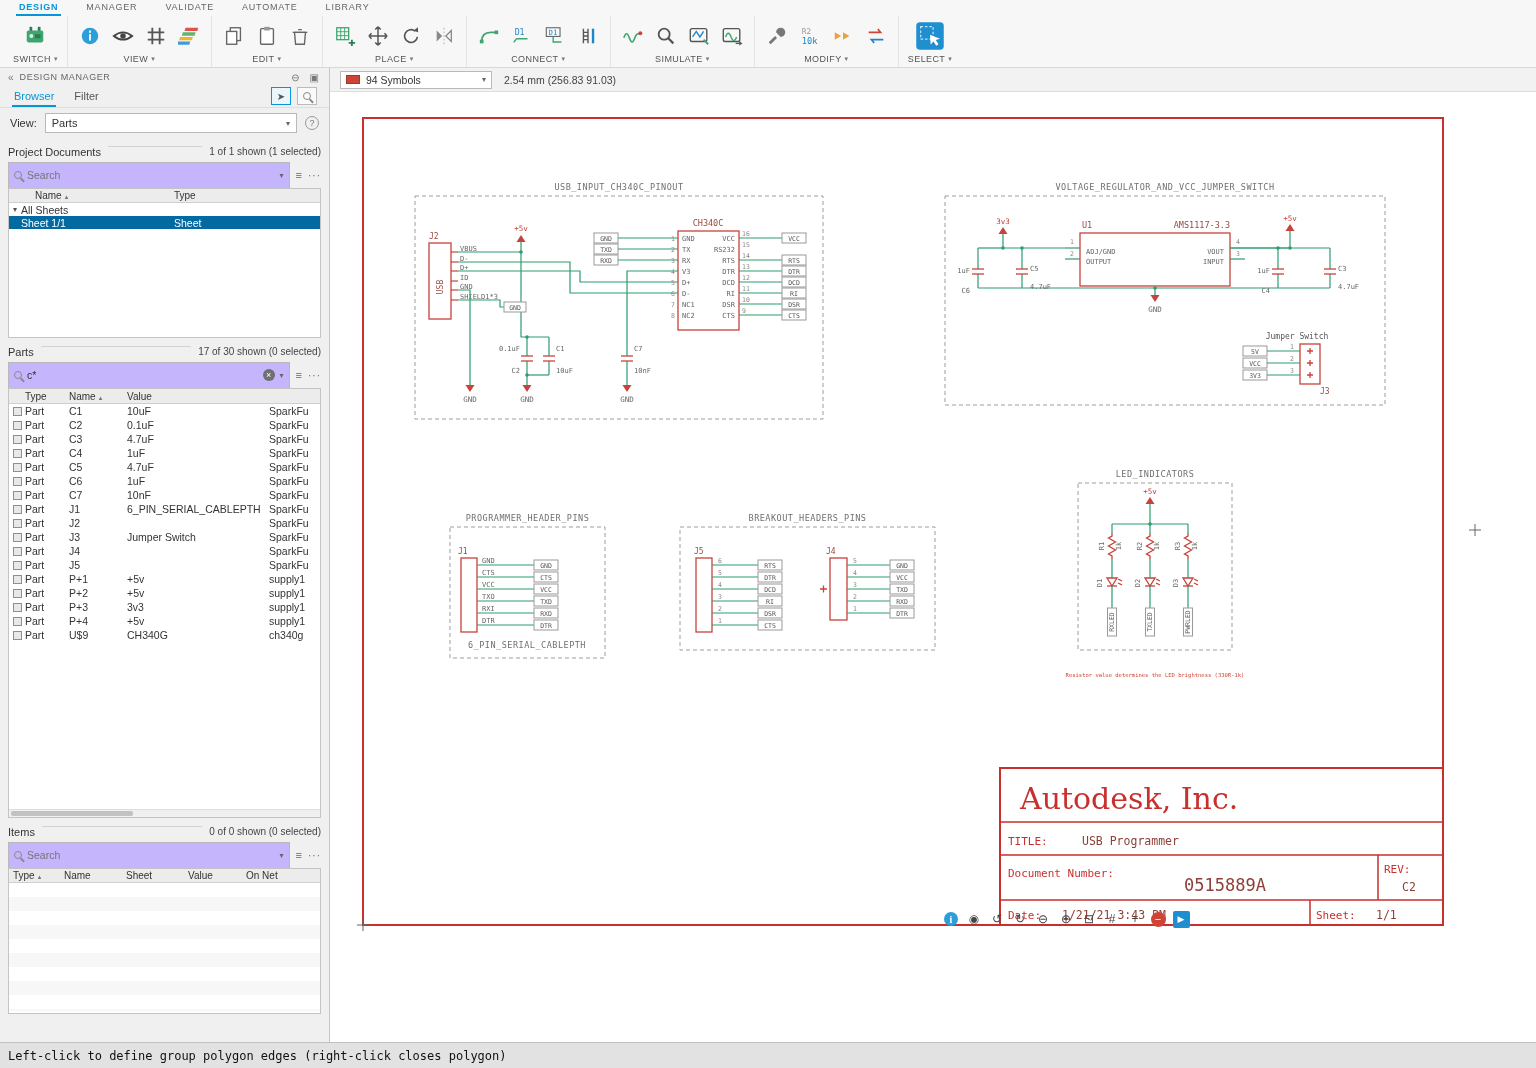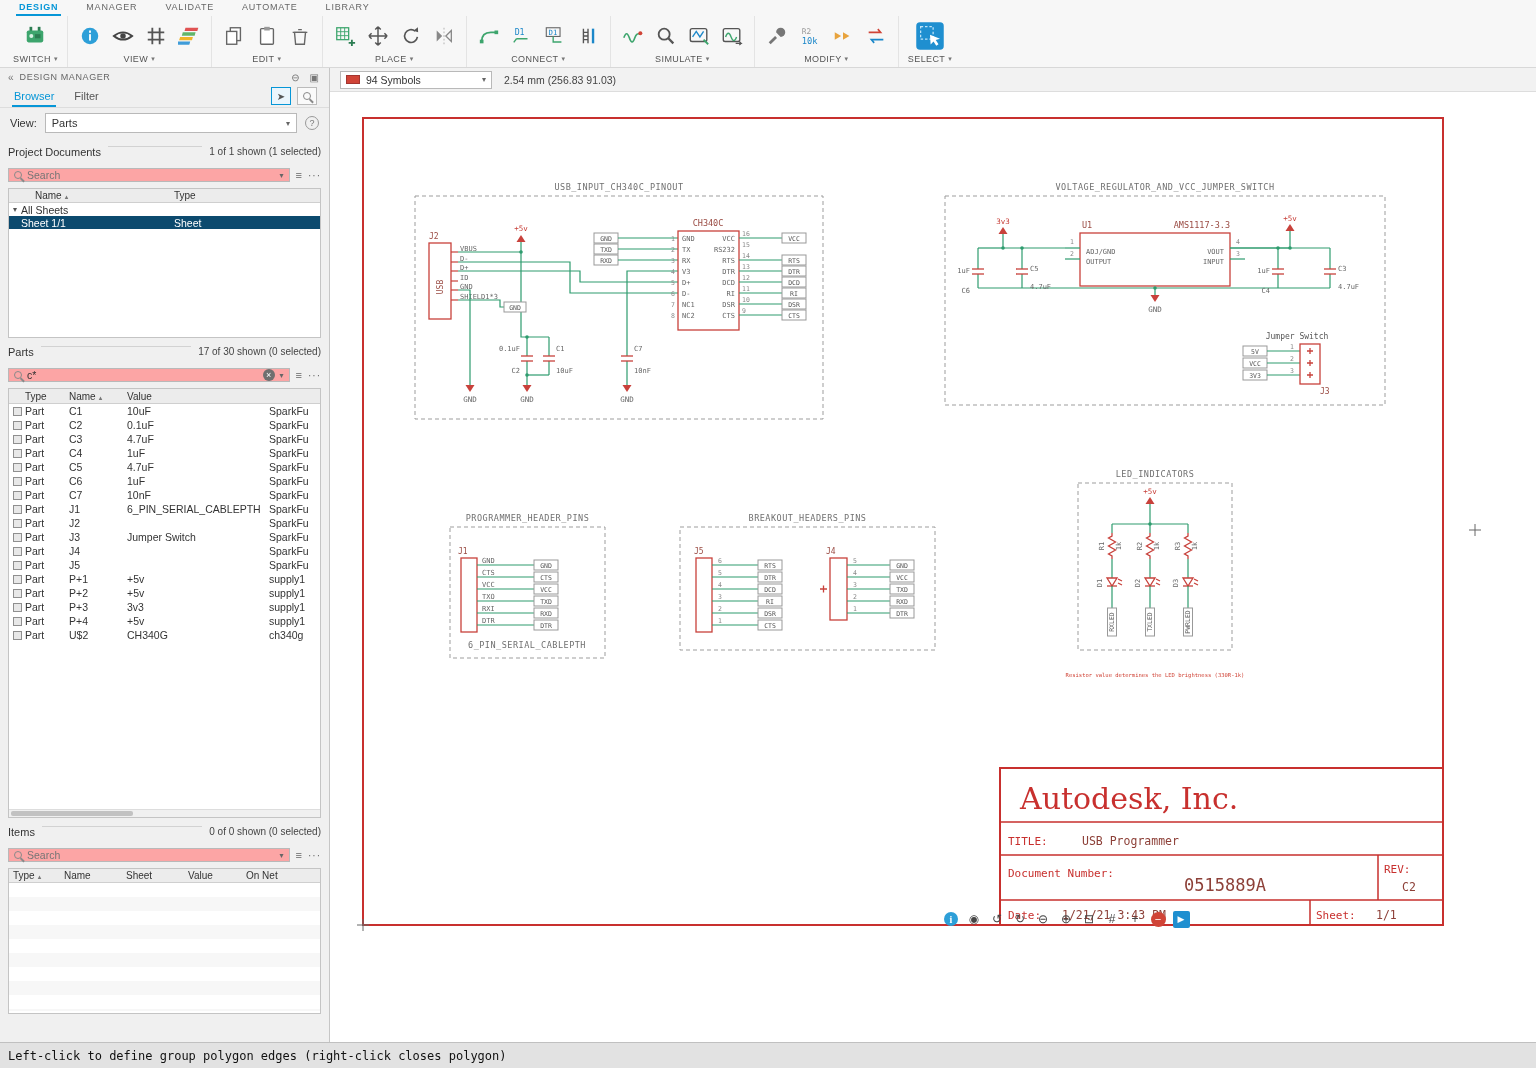--- a/index.html
+++ b/index.html
@@ -43,36 +43,36 @@
 .view-row{height:30px;display:flex;align-items:center;gap:8px;padding:0 10px}
 .view-row label{font-size:11px;color:#333}
 .select{flex:1;height:20px;background:#fff;border:1px solid #b9b9b9;display:flex;align-items:center;padding:0 6px;cursor:pointer}
 .select span:first-child{flex:1}
 .help-circle{width:14px;height:14px;border:1px solid #999;border-radius:50%;font-size:9px;color:#777;display:flex;align-items:center;justify-content:center;cursor:pointer}
 .sec-hdr{height:16px;display:flex;align-items:flex-start;padding:0 8px;margin-top:8px}
 .sec-title{font-size:11px;color:#333}
 .sec-line{flex:1;border-top:1px solid #d2d2d2;margin:0 7px}
 .sec-count{font-size:10px;color:#444}
 .search-row{height:22px;display:flex;align-items:center;gap:6px;padding:0 8px;margin:2px 0}
-.search-box{flex:1;height:14px;background:#fca5a5;border:1px solid #b9b9b9;display:flex;align-items:center;gap:5px;padding:0 5px}
+.search-box{flex:1;height:27px;background:#c4b5fd;border:1px solid #b9b9b9;display:flex;align-items:center;gap:5px;padding:0 5px}
 .search-box input{flex:1;border:none;outline:none;font-size:10.5px;background:transparent;color:#333;min-width:0}
 .mag{width:8px;height:8px;border:1.5px solid #8a8a8a;border-radius:50%;position:relative;display:inline-block;flex:none}
 .mag::after{content:"";position:absolute;width:5px;height:1.5px;background:#8a8a8a;transform:rotate(45deg);right:-4px;bottom:-2px}
 .clearb{width:12px;height:12px;border-radius:50%;background:#6f6f6f;color:#fff;font-size:9px;line-height:12px;text-align:center;cursor:pointer;flex:none}
 .listico{font-size:11px;color:#666;cursor:pointer}
 .moreico{font-size:10px;color:#666;cursor:pointer;letter-spacing:1px}
 .tbl{background:#fff;border:1px solid #c4c4c4;margin:0 8px;position:relative;overflow:hidden}
 .tbl-head{display:flex;background:#ececec;border-bottom:1px solid #cfcfcf;height:14px;align-items:center;font-size:10px;color:#333}
 .sort{font-size:7px;color:#777;margin-left:3px}
 .pd-tbl{height:150px}
 .pd-name{width:165px;padding-left:26px}
 .pd-type{flex:1}
 .tr{display:flex;align-items:center;height:13px;font-size:10.5px;color:#333;cursor:pointer}
 .tr .twisty{width:12px;text-align:center;font-size:8px;color:#555}
-.tr.selected{background:#0c4a6e;color:#fff}
+.tr.selected{background:#0369a1;color:#fff}
 .tr.selected .twisty{color:#fff}
 .parts-tbl{height:430px}
 .prow{display:flex;align-items:center;height:14px;font-size:10.5px;color:#333;cursor:pointer;white-space:nowrap;overflow:hidden}
 .phead{height:15px;background:#ececec;border-bottom:1px solid #cfcfcf;font-size:10px;cursor:default}
 .hic,.part-ic{width:16px;flex:none;display:flex;align-items:center;justify-content:center}
 .part-ic::before{content:"";width:7px;height:7px;border:1px solid #8f8f8f;background:#e8e8e8;display:block}
 .pc0{width:44px;flex:none}
 .pc1{width:58px;flex:none}
 .pc2{width:142px;flex:none;overflow:hidden}
 .pc3{flex:1;overflow:hidden;color:#333}
@@ -561,21 +561,21 @@
         <div class="prow">
           <span class="part-ic"></span>
           <span class="pc pc0">Part</span>
           <span class="pc pc1">P+4</span>
           <span class="pc pc2">+5v</span>
           <span class="pc pc3">supply1</span>
         </div>
         <div class="prow">
           <span class="part-ic"></span>
           <span class="pc pc0">Part</span>
-          <span class="pc pc1">U$2</span>
+          <span class="pc pc1">U$9</span>
           <span class="pc pc2">CH340G</span>
           <span class="pc pc3">ch340g</span>
         </div>
       </div>
     <div class="hscroll">
         <div class="hthumb"></div>
       </div>
   </div>
 
   <div class="sec-hdr">

